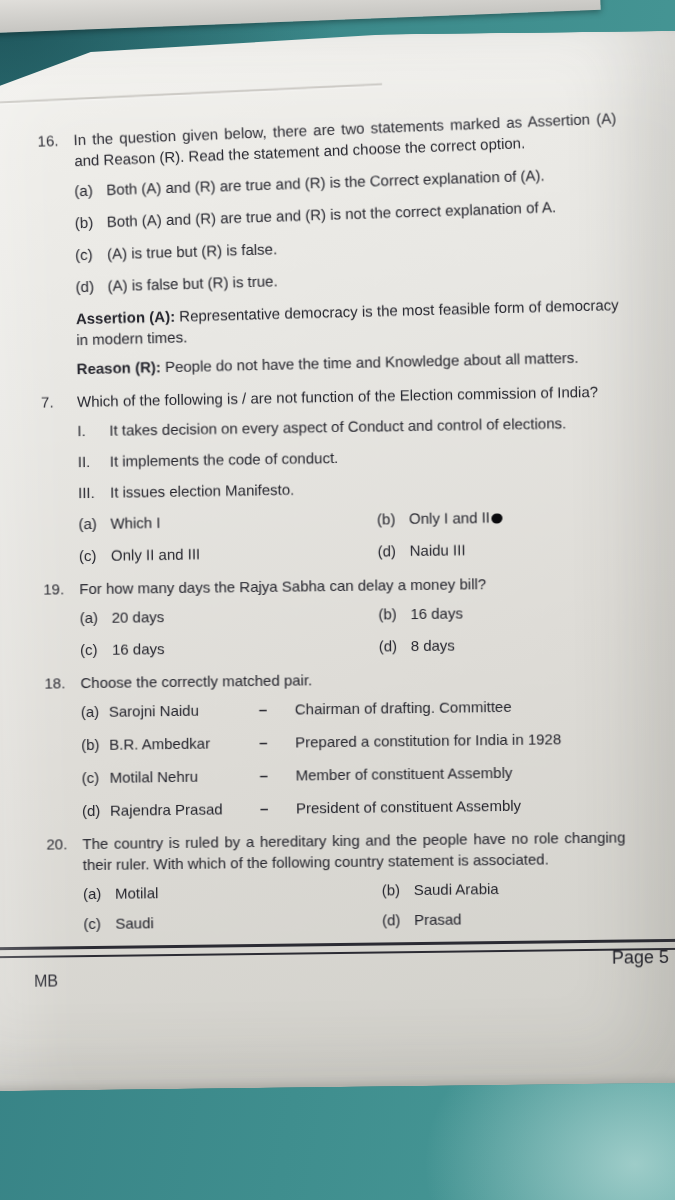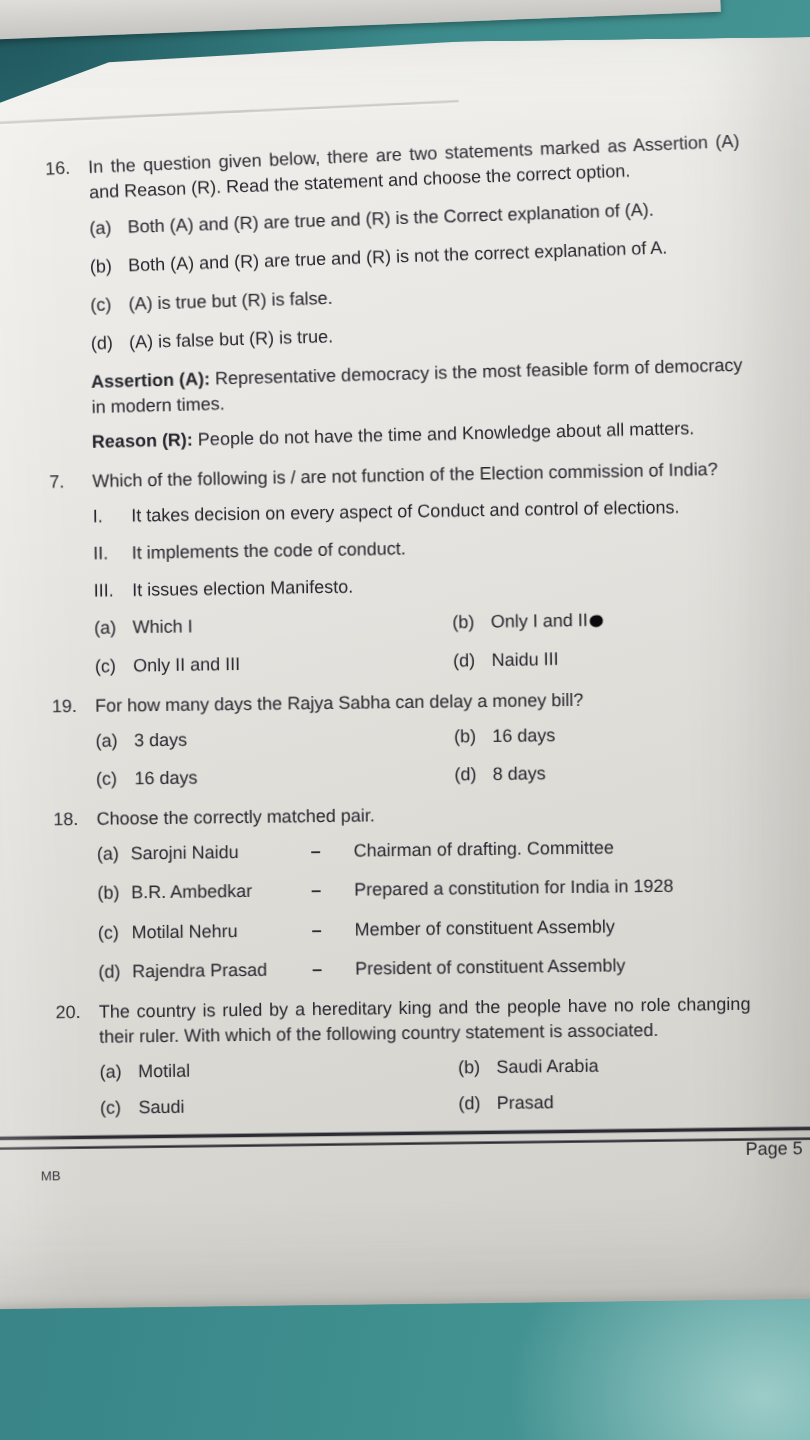--- a/index.html
+++ b/index.html
@@ -55,22 +55,22 @@
   .stmt-label{flex:0 0 28px;}
   .para{margin:0 0 8px 36px;text-align:justify;}
   .lead{font-weight:700;}
   .pairs{margin-left:36px;}
   .pair{display:grid;grid-template-columns:28px 150px 36px auto;margin-bottom:12px;}
   .pair .sep{font-weight:700;}
   .ink-dot{display:inline-block;width:11px;height:10px;background:#0b0b0e;
     border-radius:50% 45% 55% 50%;vertical-align:-1px;margin-left:1px;}
   .rule{height:6px;border-top:3px solid #2b2b33;border-bottom:2px solid #2b2b33;margin:0 -68px 0 -58px;}
   .footer{position:relative;margin-top:6px;height:60px;}
-  .page-num{position:absolute;right:-42px;top:8px;font-size:15px;}
-  .initials{position:absolute;left:-14px;top:24px;font-size:11px;}
+  .page-num{position:absolute;right:-42px;top:8px;font-size:18px;}
+  .initials{position:absolute;left:-14px;top:24px;font-size:16px;}
   
   .tilt-a{transform:rotate(-1.6deg);transform-origin:left center;}
   .tilt-b{transform:rotate(-1.2deg);transform-origin:left center;}
   .tilt-c{transform:rotate(-1.0deg);transform-origin:left center;}
   .tilt-d{transform:rotate(-0.8deg);transform-origin:left center;}
   .tilt-e{transform:rotate(-0.6deg);transform-origin:left center;}
   .tilt-f{transform:rotate(-0.4deg);transform-origin:left center;}
   .tilt-g{transform:rotate(-0.2deg);transform-origin:left center;}
 </style>
 </head>
@@ -153,21 +153,21 @@
       </section>
 
       <section class="q">
         <div class="q-head">
           <span class="q-num">19.</span>
           <p class="q-text">For how many days the Rajya Sabha can delay a money bill?</p>
         </div>
         <div class="grid2">
           <div class="opt">
             <span class="opt-label">(a)</span>
-            <span class="opt-text">3 days</span>
+            <span class="opt-text">20 days</span>
           </div>
           <div class="opt">
             <span class="opt-label">(b)</span>
             <span class="opt-text">16 days</span>
           </div>
           <div class="opt">
             <span class="opt-label">(c)</span>
             <span class="opt-text">16 days</span>
           </div>
           <div class="opt">

